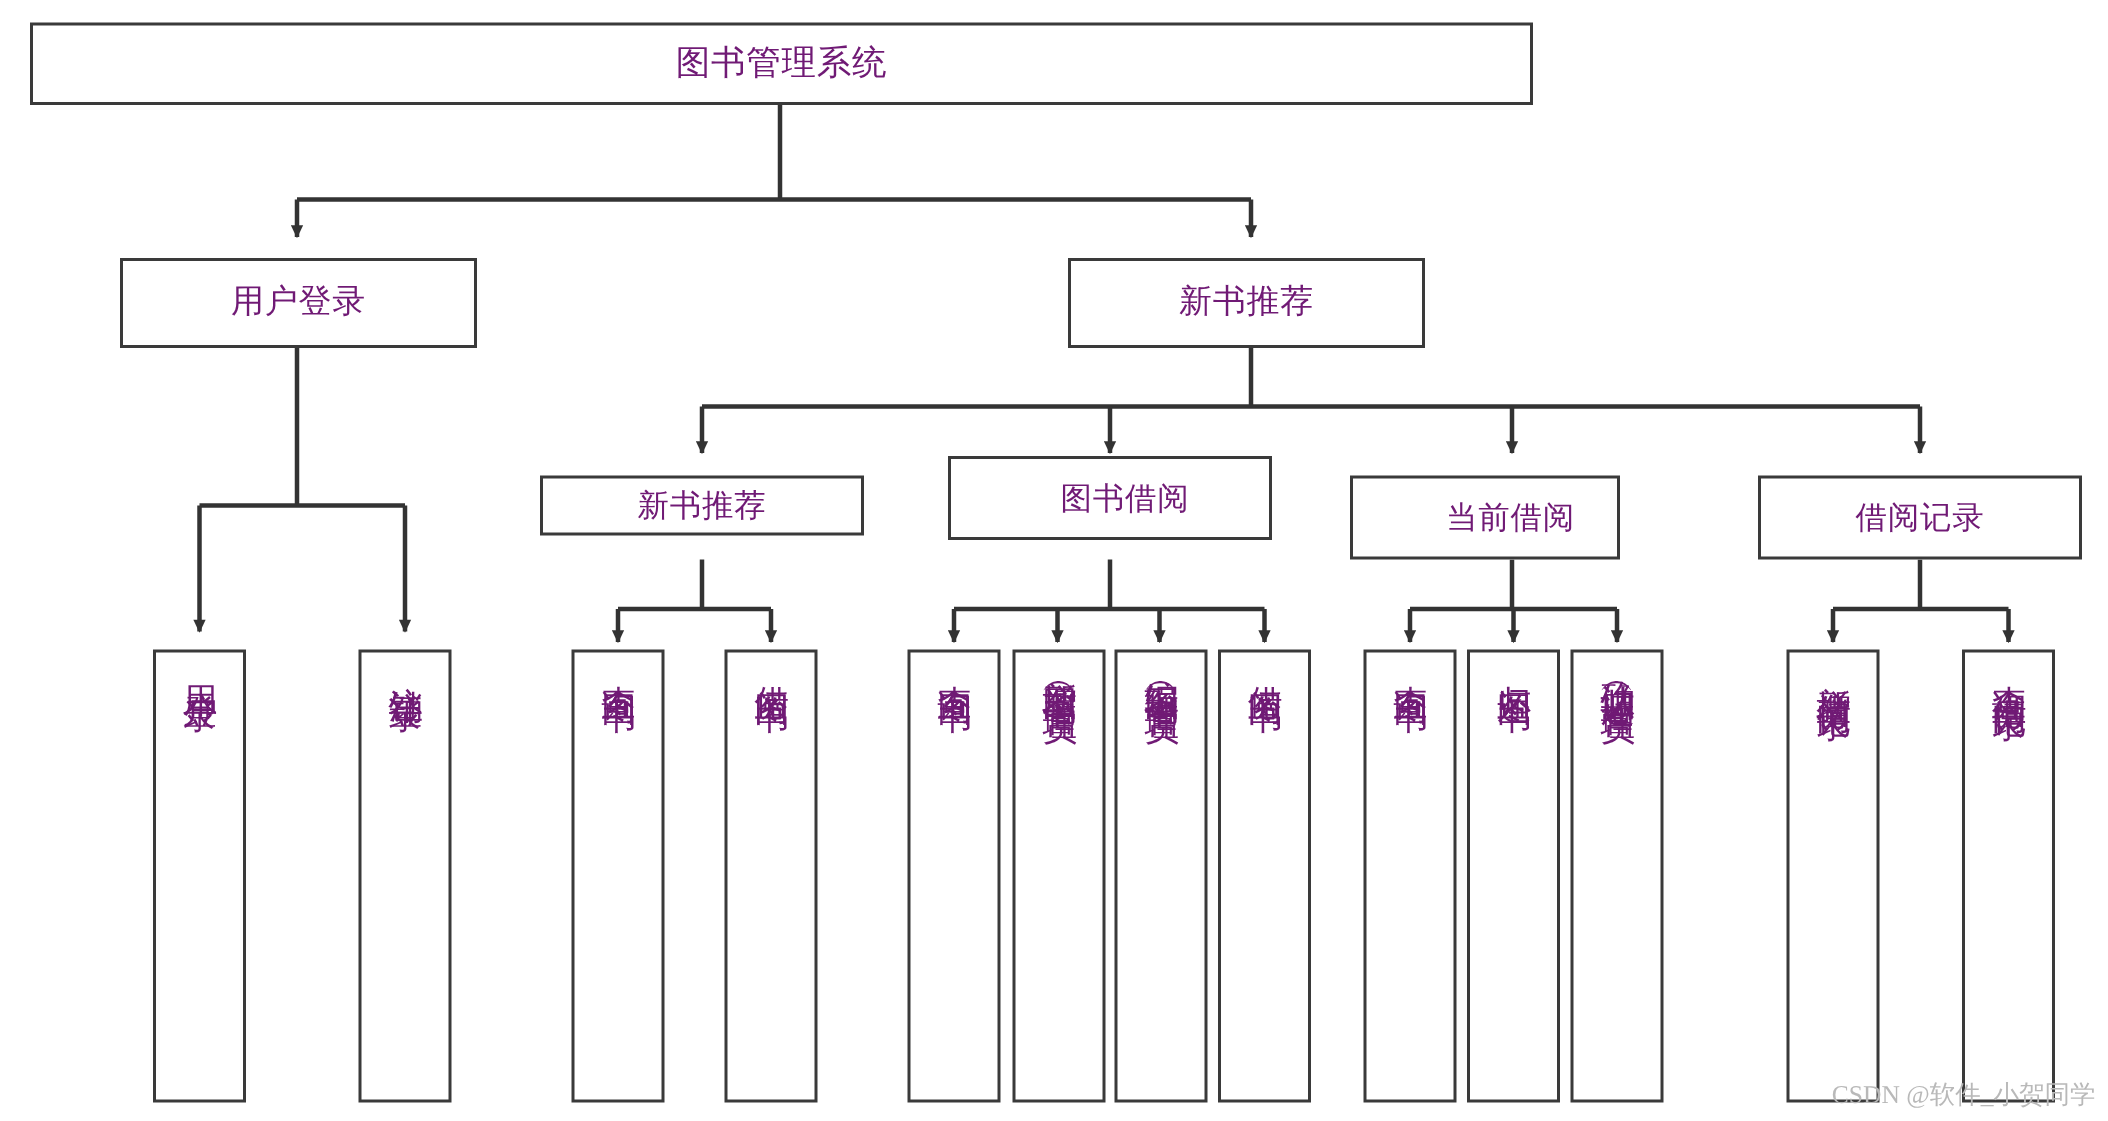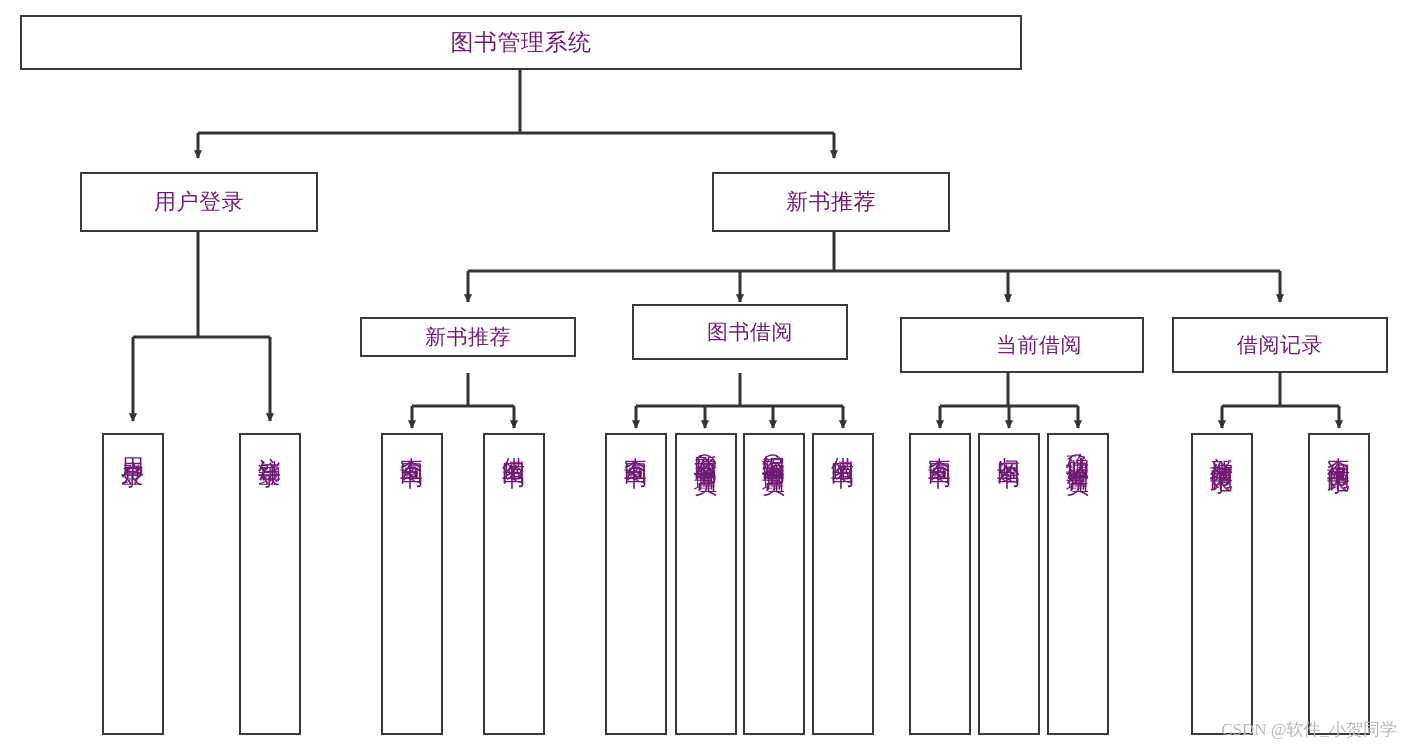--- a/index.html
+++ b/index.html
@@ -150,21 +150,21 @@
   </div>
 
   <div class="node level2" style="left:360px; top:317px; width:216px; height:40px;">
     <span class="node-label">新书推荐</span>
   </div>
 
   <div class="node level2" style="left:632px; top:304px; width:216px; height:56px;padding-left:20px;">
     <span class="node-label">图书借阅</span>
   </div>
 
-  <div class="node level2" style="left:900px; top:317px; width:244px; height:56px;padding-left:34px;">
+  <div class="node level2" style="left:900px; top:317px; width:180px; height:56px;padding-left:34px;">
     <span class="node-label">当前借阅</span>
   </div>
 
   <div class="node level2" style="left:1172px; top:317px; width:216px; height:56px;">
     <span class="node-label">借阅记录</span>
   </div>
 
   <div class="node leaf" style="left:102px; top:433px; width:62px; height:302px;">
     <span class="node-label">用户登录</span>
   </div>

